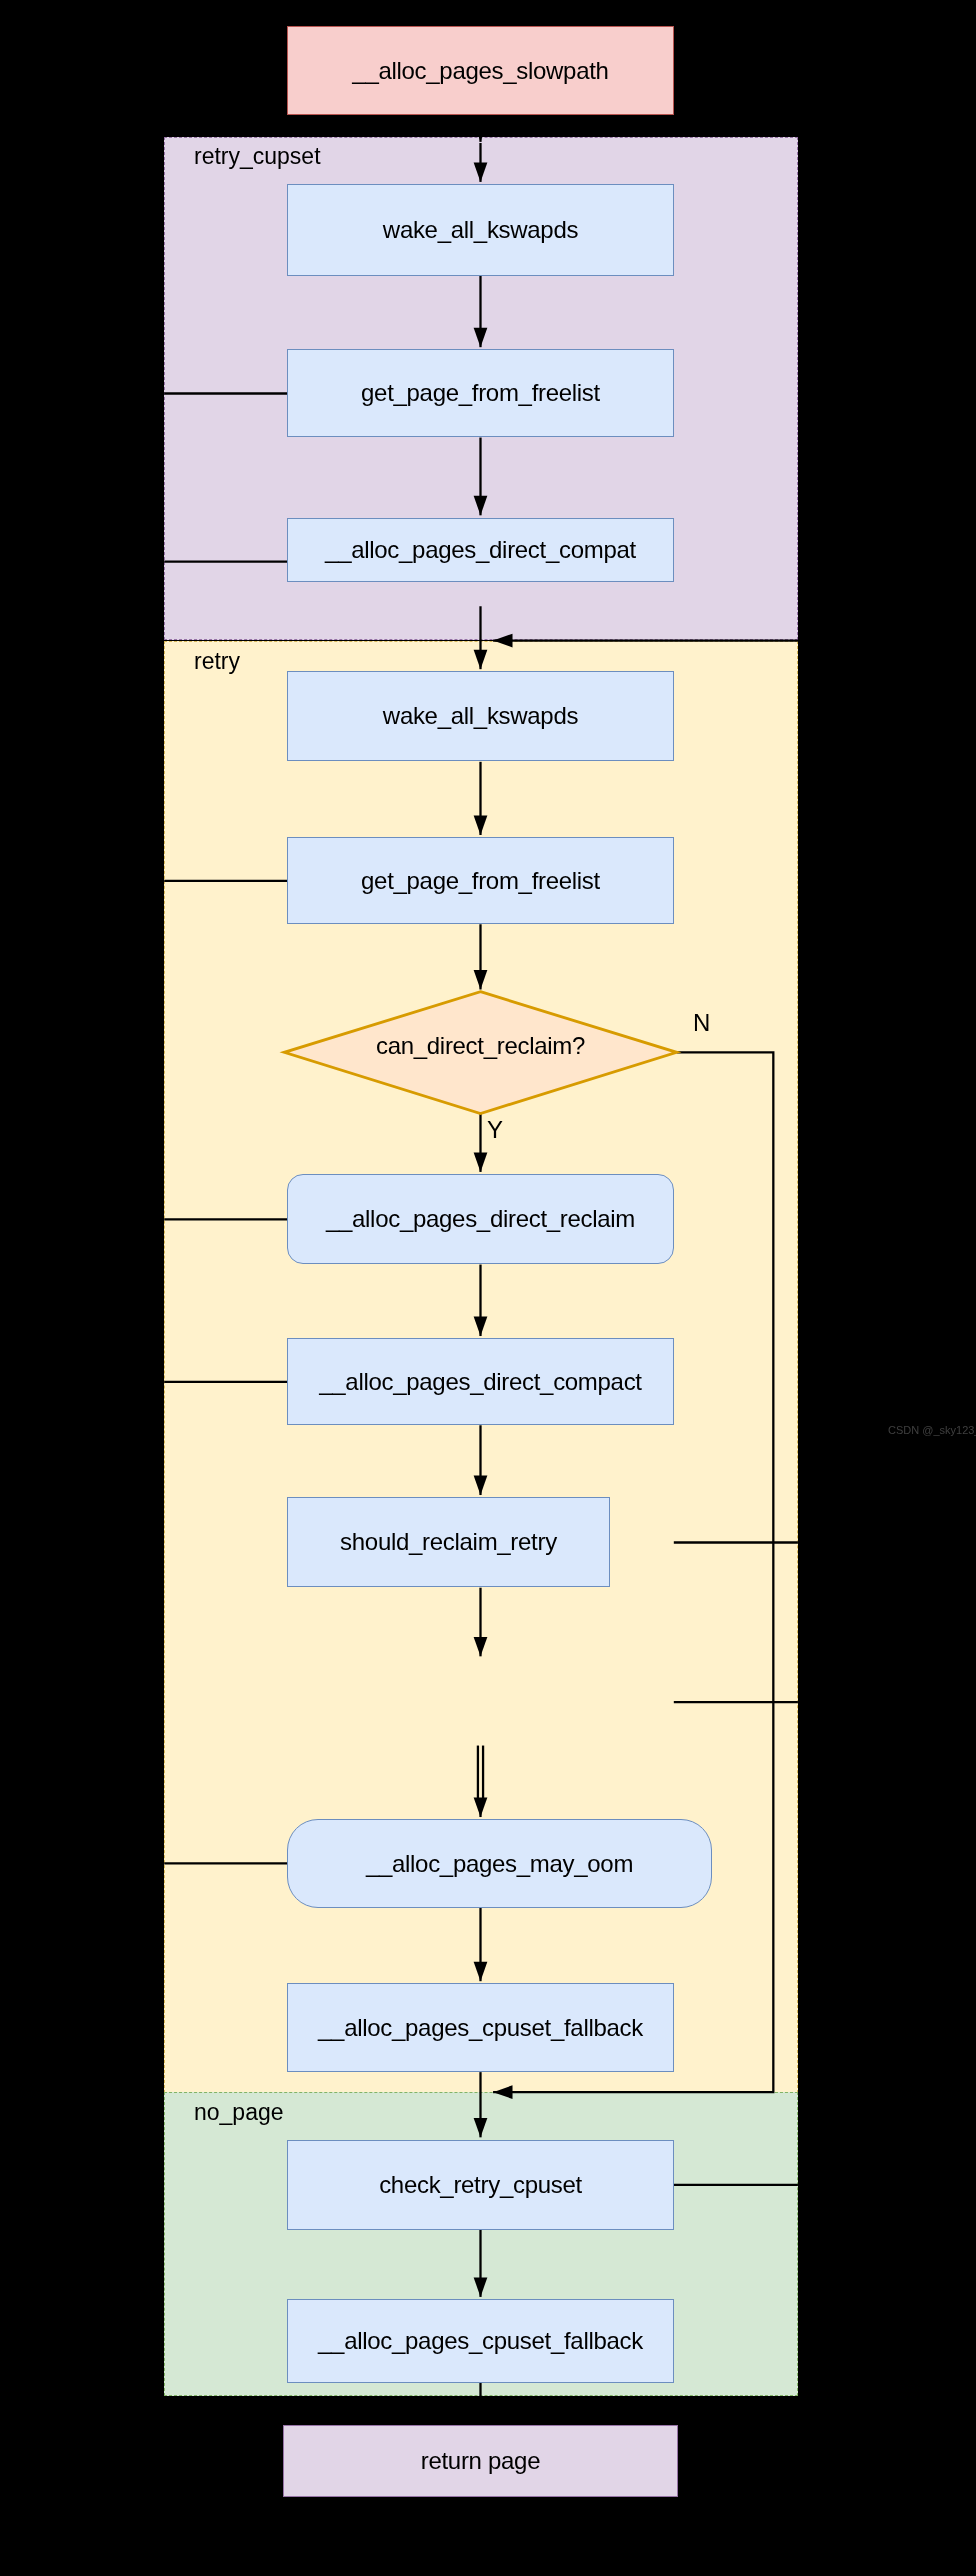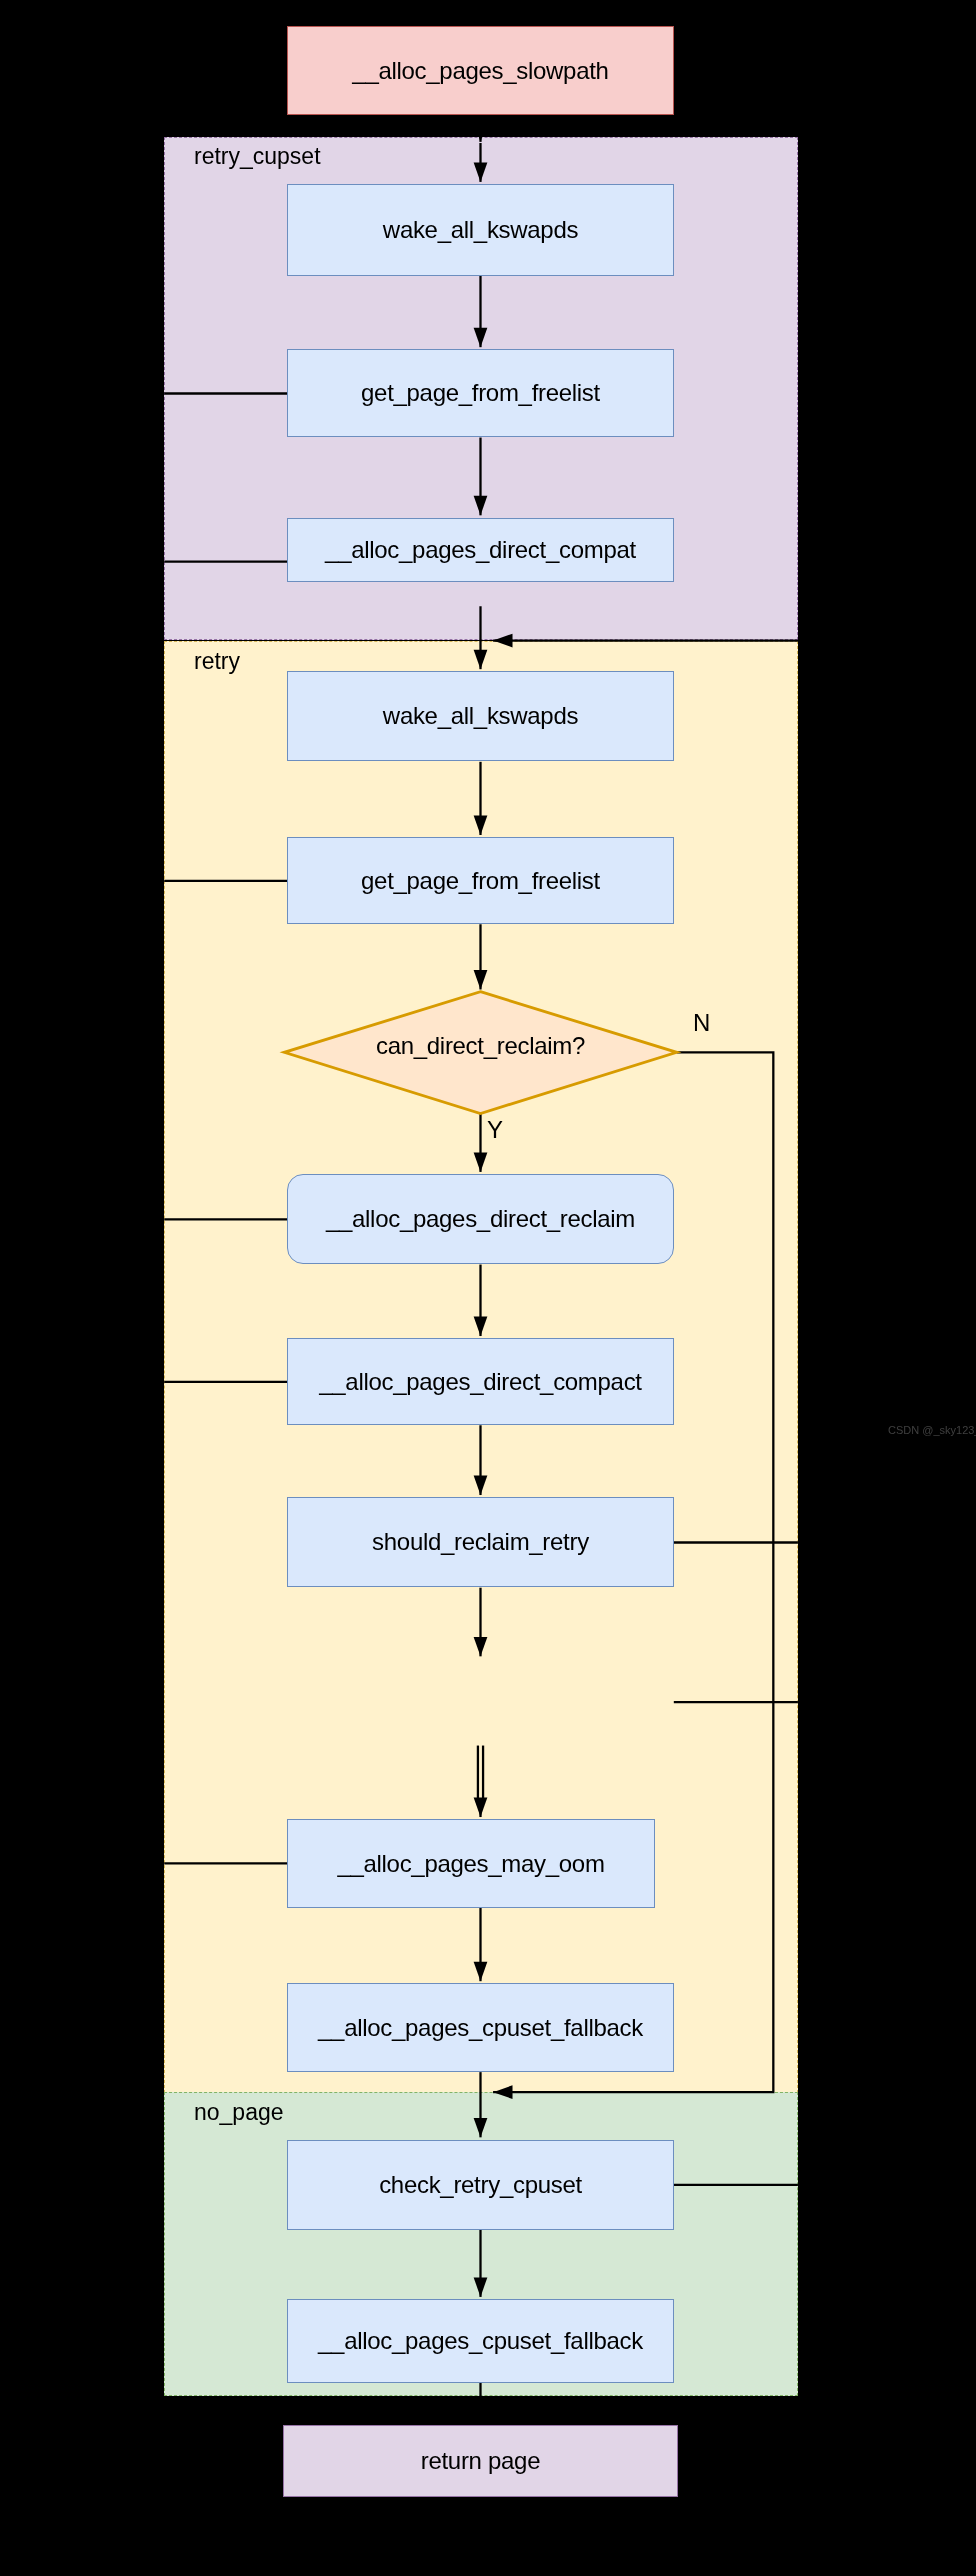--- a/index.html
+++ b/index.html
@@ -121,26 +121,26 @@
   <div class="branch-label" style="left:487px;top:1116px;">Y</div>
 
   <div class="node node-process" style="left:287px;top:1174px;width:387px;height:90px;border-radius:16px;">
     <span>__alloc_pages_direct_reclaim</span>
   </div>
 
   <div class="node node-process" style="left:287px;top:1338px;width:387px;height:87px;">
     <span>__alloc_pages_direct_compact</span>
   </div>
 
-  <div class="node node-process" style="left:287px;top:1497px;width:387px;height:90px;">
+  <div class="node node-process" style="left:287px;top:1497px;width:323px;height:90px;">
     <span>should_reclaim_retry</span>
   </div>
 
 
-  <div class="node node-process" style="left:287px;top:1819px;width:368px;height:89px;">
+  <div class="node node-process" style="left:287px;top:1819px;width:425px;height:89px;border-radius:31px;">
     <span>__alloc_pages_may_oom</span>
   </div>
 
   <div class="node node-process" style="left:287px;top:1983px;width:387px;height:89px;">
     <span>__alloc_pages_cpuset_fallback</span>
   </div>
 
   <div class="node node-process" style="left:287px;top:2140px;width:387px;height:90px;">
     <span>check_retry_cpuset</span>
   </div>

